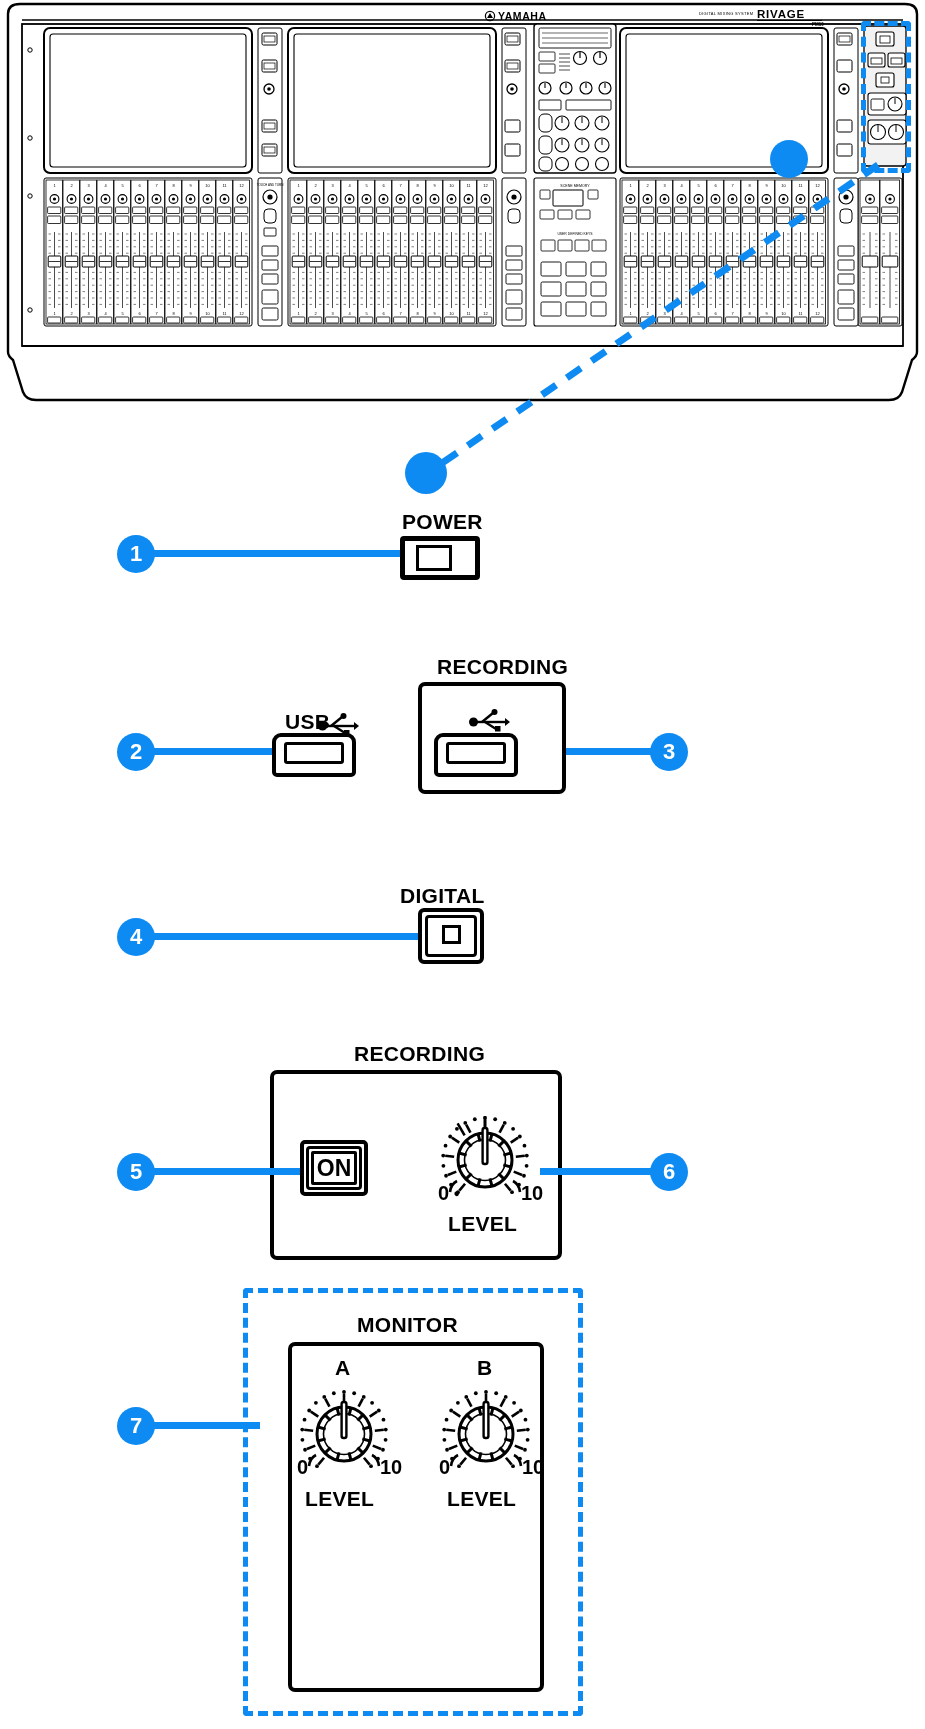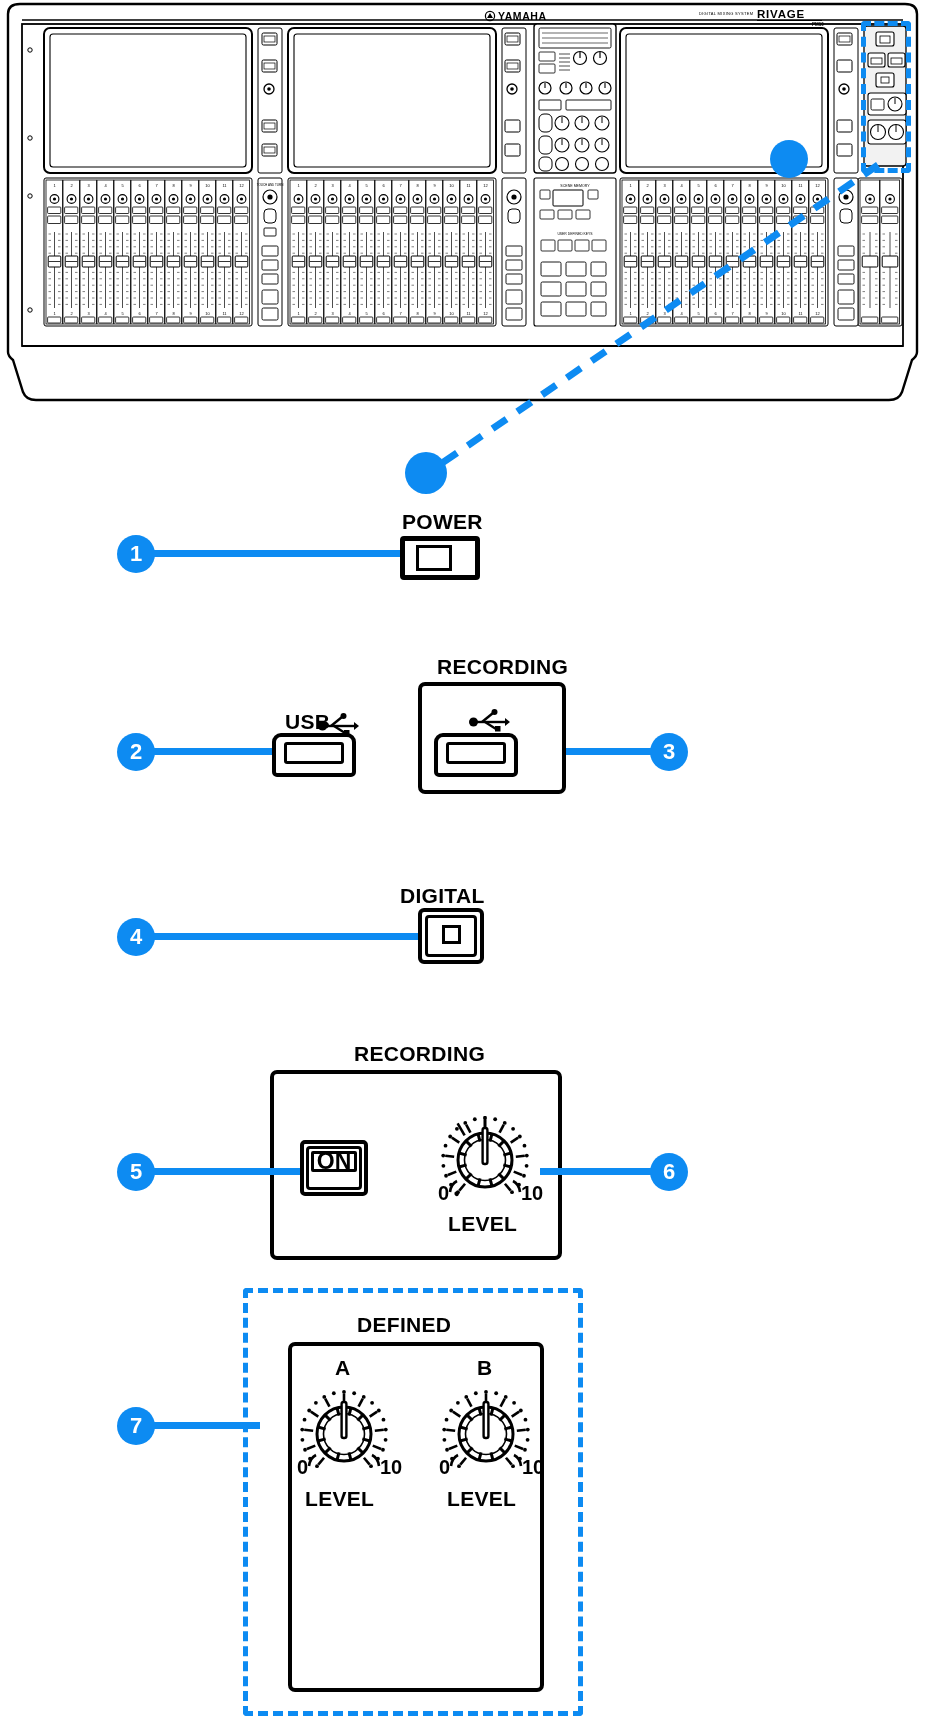--- a/index.html
+++ b/index.html
@@ -1839,21 +1839,21 @@
   <div class="sys-3" style="left:442px; top:925px; width:19px; height:19px;"></div>
 
   <div class="lbl" style="left:354px; top:1042px;">RECORDING</div>
   <div class="housing" style="left:270px; top:1070px; width:292px; height:190px;"></div>
 
   <div class="bubble" style="left:117px; top:1153px;">5</div>
   <div class="leader" style="left:150px; top:1168px; width:158px;"></div>
 
   <div class="on-1" style="left:300px; top:1140px; width:68px; height:56px;"></div>
   <div class="on-2" style="left:306px; top:1146px; width:56px; height:44px;"></div>
-  <div class="on-3" style="left:311px; top:1151px; width:46px; height:21px;">
+  <div class="on-3" style="left:311px; top:1151px; width:46px; height:34px;">
     <span>ON</span>
   </div>
 
   <div class="bubble" style="left:650px; top:1153px;">6</div>
   <div class="leader" style="left:540px; top:1168px; width:118px;"></div>
 
   <svg class="abs" style="left:424px; top:1108px;" width="122" height="108" viewBox="0 0 122 108">
     <g class="knob-art" fill="none" stroke="#000">
 
       <g fill="#000" stroke="none">
@@ -1931,21 +1931,21 @@
     </g>
     <text x="14" y="92" font-family="Liberation Sans, sans-serif" font-size="20" font-weight="bold" fill="#000">0</text>
     <text x="97" y="92" font-family="Liberation Sans, sans-serif" font-size="20" font-weight="bold" fill="#000">10</text>
   </svg>
   <div class="lbl" style="left:448px; top:1212px;">LEVEL</div>
 
   <div class="bubble" style="left:117px; top:1407px;">7</div>
   <div class="leader" style="left:150px; top:1422px; width:110px;"></div>
 
   <div class="dash-box" style="left:243px; top:1288px; width:340px; height:428px;"></div>
-  <div class="lbl" style="left:357px; top:1313px;">DEFINED</div>
+  <div class="lbl" style="left:357px; top:1313px;">MONITOR</div>
   <div class="housing" style="left:288px; top:1342px; width:256px; height:350px;"></div>
 
   <div class="lbl" style="left:335px; top:1356px;">A</div>
   <svg class="abs" style="left:283px; top:1382px;" width="122" height="108" viewBox="0 0 122 108">
     <g>
       <g fill="#000" id="ma-dots">
           <circle cx="34.00" cy="84.17" r="1.9"></circle>
           <circle cx="27.02" cy="76.69" r="1.9"></circle>
           <circle cx="22.06" cy="67.73" r="1.9"></circle>
           <circle cx="19.41" cy="57.85" r="1.9"></circle>

